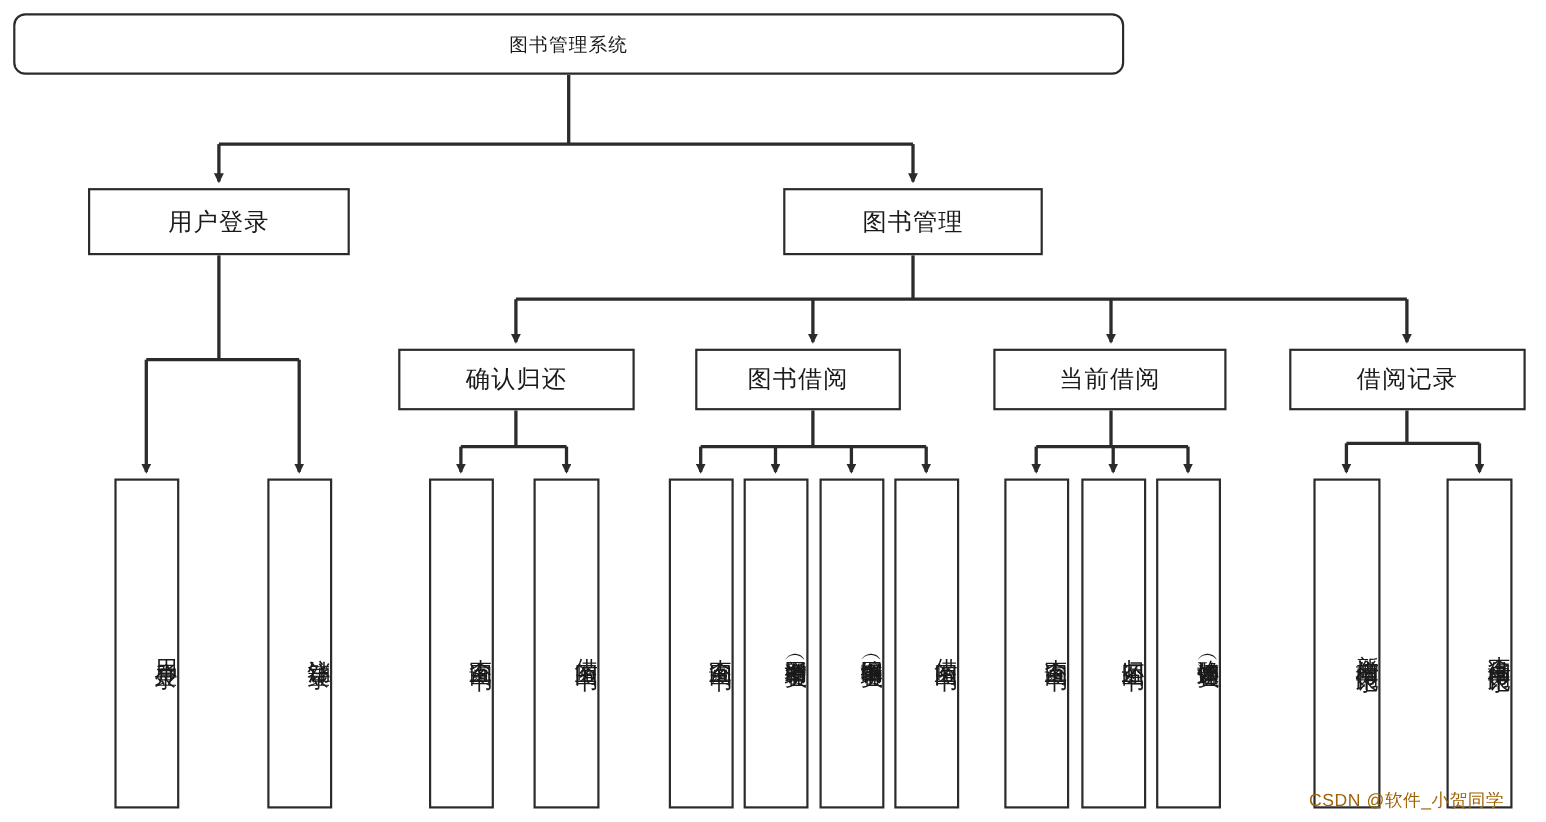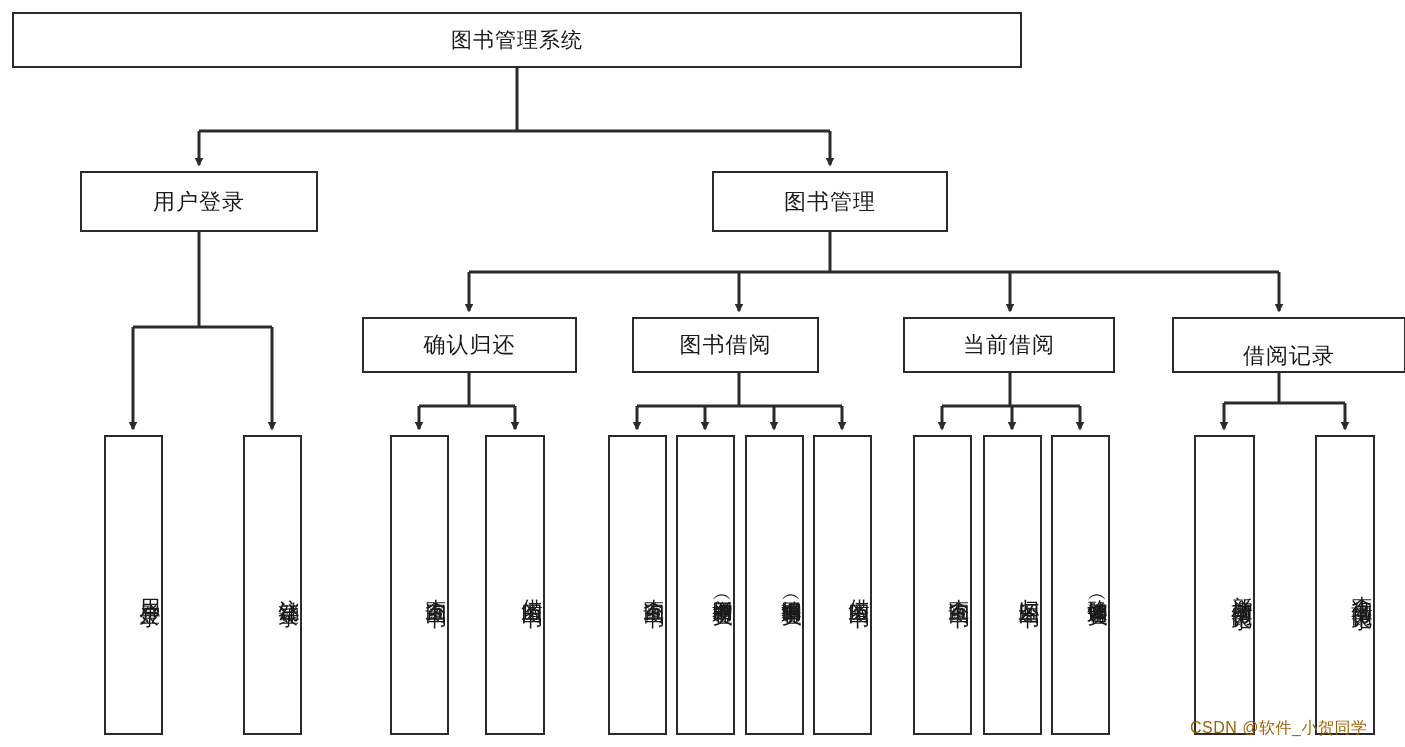--- a/index.html
+++ b/index.html
@@ -27,22 +27,23 @@
     position: absolute;
     box-sizing: border-box;
     border: 2.5px solid #2b2b2b;
     background: #ffffff;
     display: flex;
     align-items: center;
     justify-content: center;
     color: #1a1a1a;
   }
   .node-root {
-    font-size: 21px;
-    letter-spacing: 1px;
+    font-size: 17px;
+    letter-spacing: 1px;
+    border-radius: 11px;
   }
   .node-l2 {
     font-size: 22px;
     letter-spacing: 1px;
   }
   .node-l3 {
     font-size: 22px;
     letter-spacing: 1px;
   }
   .node-leaf {
@@ -138,21 +139,21 @@
 
   <div class="node node-l3" style="left:362px; top:317px; width:215px; height:56px;">
     <span>确认归还</span>
   </div>
   <div class="node node-l3" style="left:632px; top:317px; width:187px; height:56px;">
     <span>图书借阅</span>
   </div>
   <div class="node node-l3" style="left:903px; top:317px; width:212px; height:56px;">
     <span>当前借阅</span>
   </div>
-  <div class="node node-l3" style="left:1172px; top:317px; width:234px; height:56px;align-items:flex-end;">
+  <div class="node node-l3" style="left:1172px; top:317px; width:215px; height:56px;">
     <span>借阅记录</span>
   </div>
 
   <div class="node node-leaf" style="left:104px; top:435px; width:59px; height:300px;">
     <span>用户登录</span>
   </div>
   <div class="node node-leaf" style="left:243px; top:435px; width:59px; height:300px;">
     <span>注销登录</span>
   </div>
 

